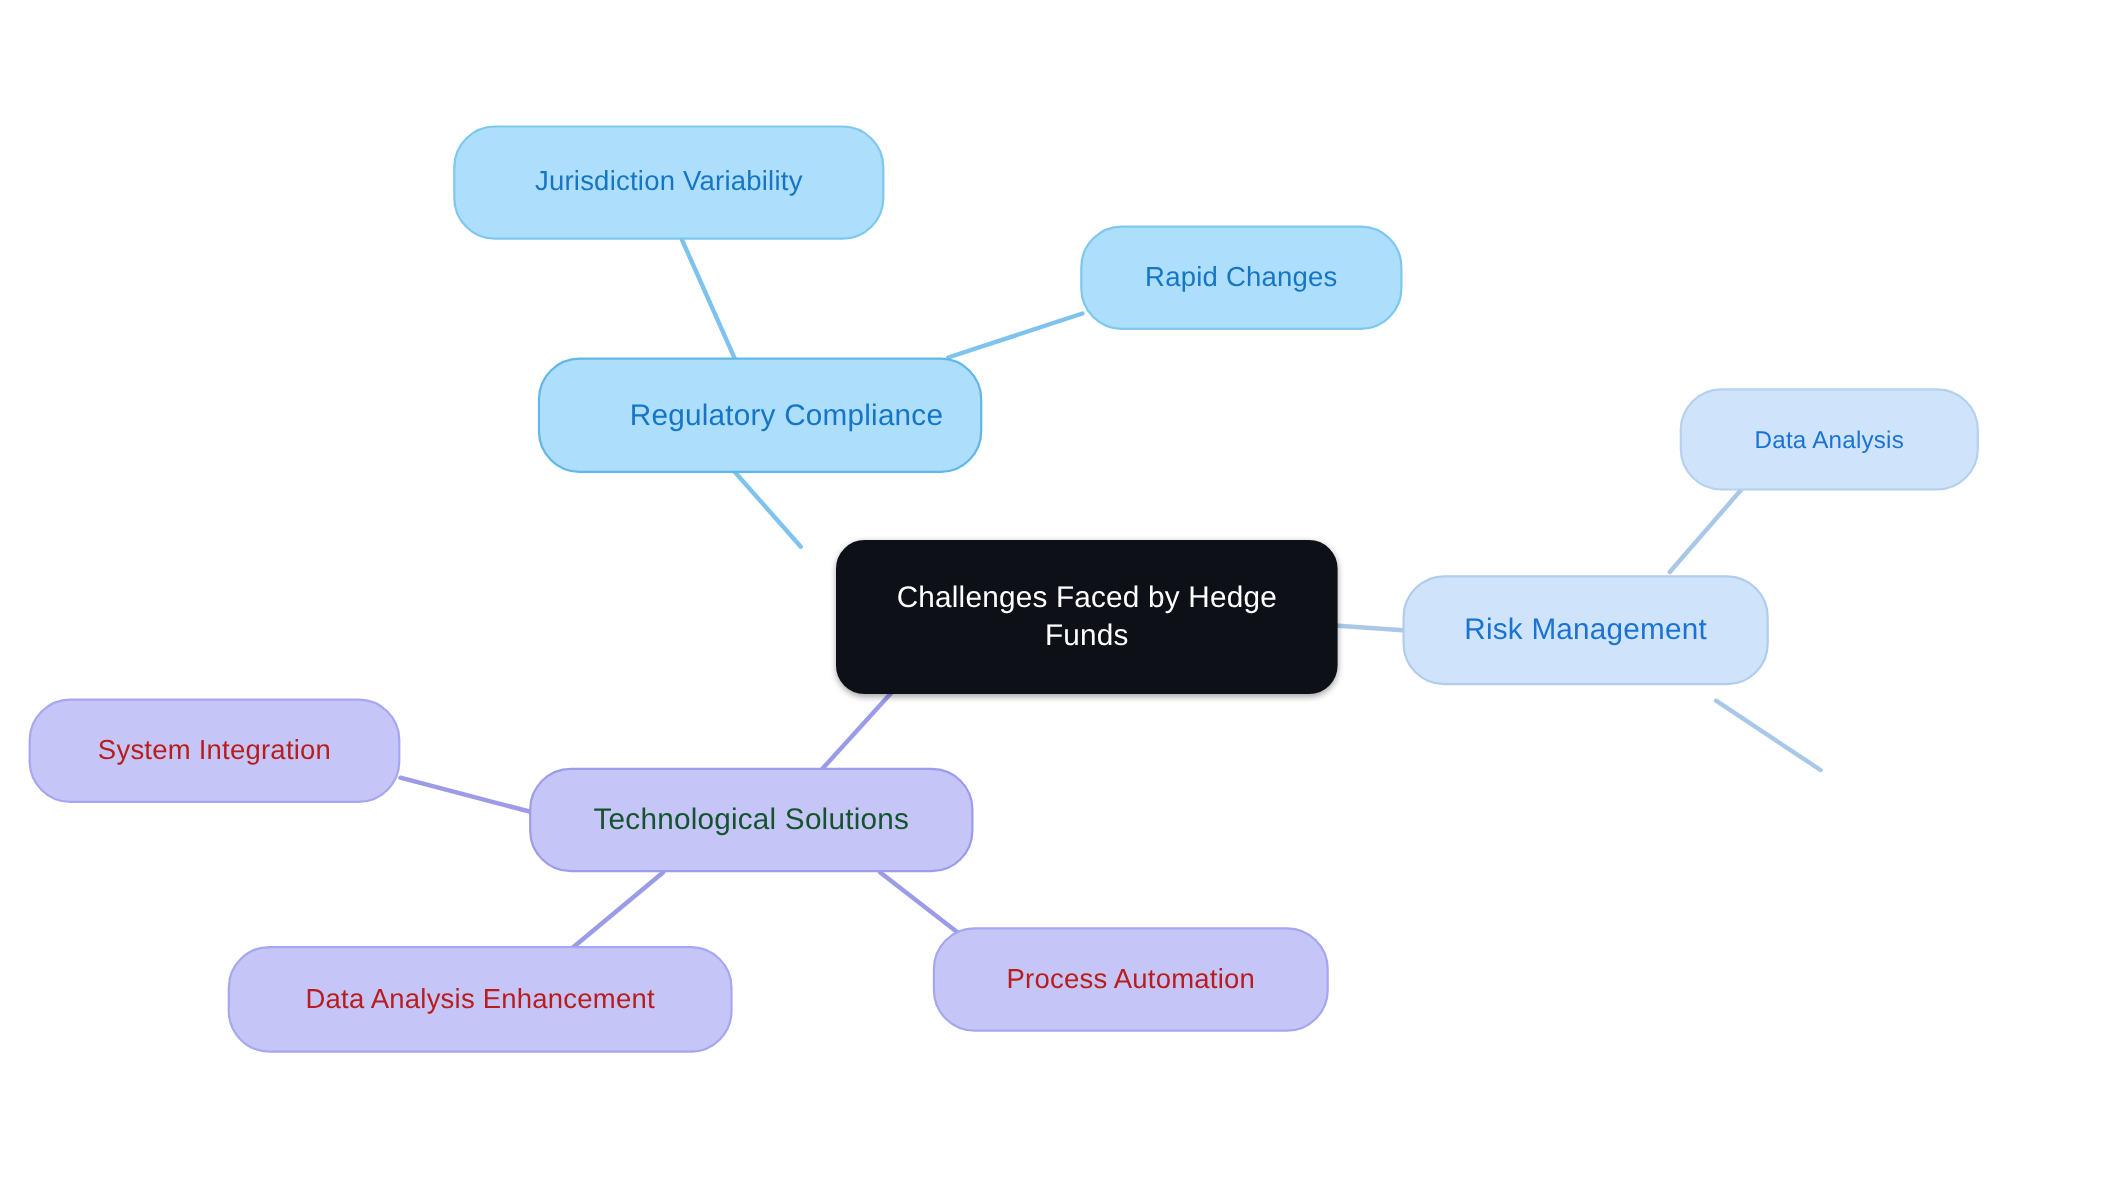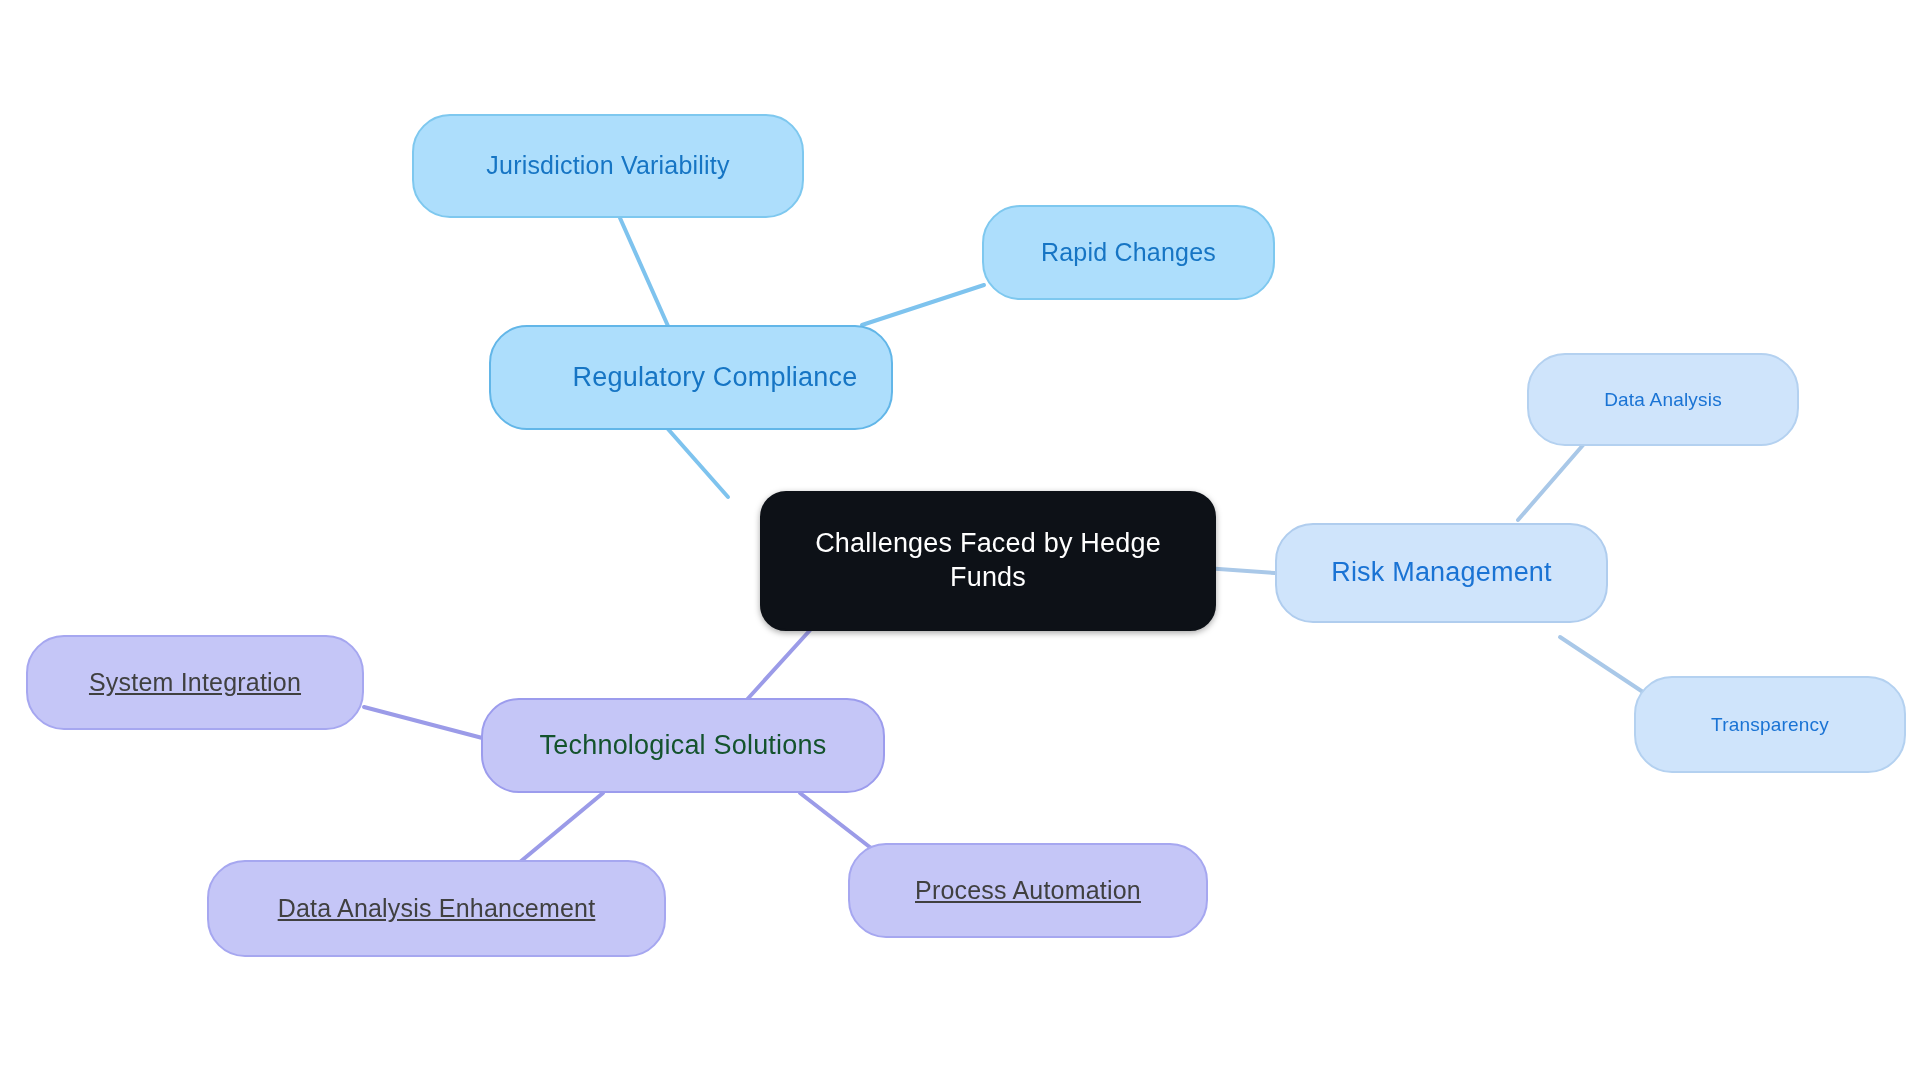--- a/index.html
+++ b/index.html
@@ -75,36 +75,35 @@
     border-color: #b0cdee;
     color: #1a73d4;
     border-radius: 38px;
     font-size: 27px;
   }
   .node.leaf-skyblue {
     background: #cfe4fb;
     border-color: #b4d1f0;
     color: #1a73d4;
     border-radius: 38px;
-    font-size: 19px;
+    font-size: 22px;
   }
   .node.branch-purple {
     background: #c5c6f7;
     border-color: #9c9ced;
     color: #14532d;
     border-radius: 38px;
     font-size: 27px;
   }
   .node.leaf-purple {
     background: #c5c6f7;
     border-color: #a6a7f0;
-    color: #404040;
+    color: #b91c1c;
     border-radius: 38px;
     font-size: 25px;
-    text-decoration: underline;
   }
 </style>
 </head>
 <body>
 
 <div id="mindmap">
 
   <svg id="edges" viewBox="0 0 1920 1083" xmlns="http://www.w3.org/2000/svg">
 
     <line x1="728" y1="497" x2="660" y2="420" stroke="#7ec3ee" stroke-width="4" stroke-linecap="round"></line>
@@ -139,23 +138,20 @@
   </div>
 
   <div class="node branch-skyblue" style="left:1275px; top:523px; width:333px; height:100px;">
     <span class="node-label">Risk Management</span>
   </div>
 
   <div class="node leaf-skyblue" style="left:1527px; top:353px; width:272px; height:93px;">
     <span class="node-label">Data Analysis</span>
   </div>
 
-  <div class="node leaf-skyblue" style="left:1634px; top:676px; width:272px; height:97px;">
-    <span class="node-label">Transparency</span>
-  </div>
 
   <div class="node branch-purple" style="left:481px; top:698px; width:404px; height:95px;">
     <span class="node-label">Technological Solutions</span>
   </div>
 
   <div class="node leaf-purple" style="left:26px; top:635px; width:338px; height:95px;">
     <span class="node-label">System Integration</span>
   </div>
 
   <div class="node leaf-purple" style="left:207px; top:860px; width:459px; height:97px;">

